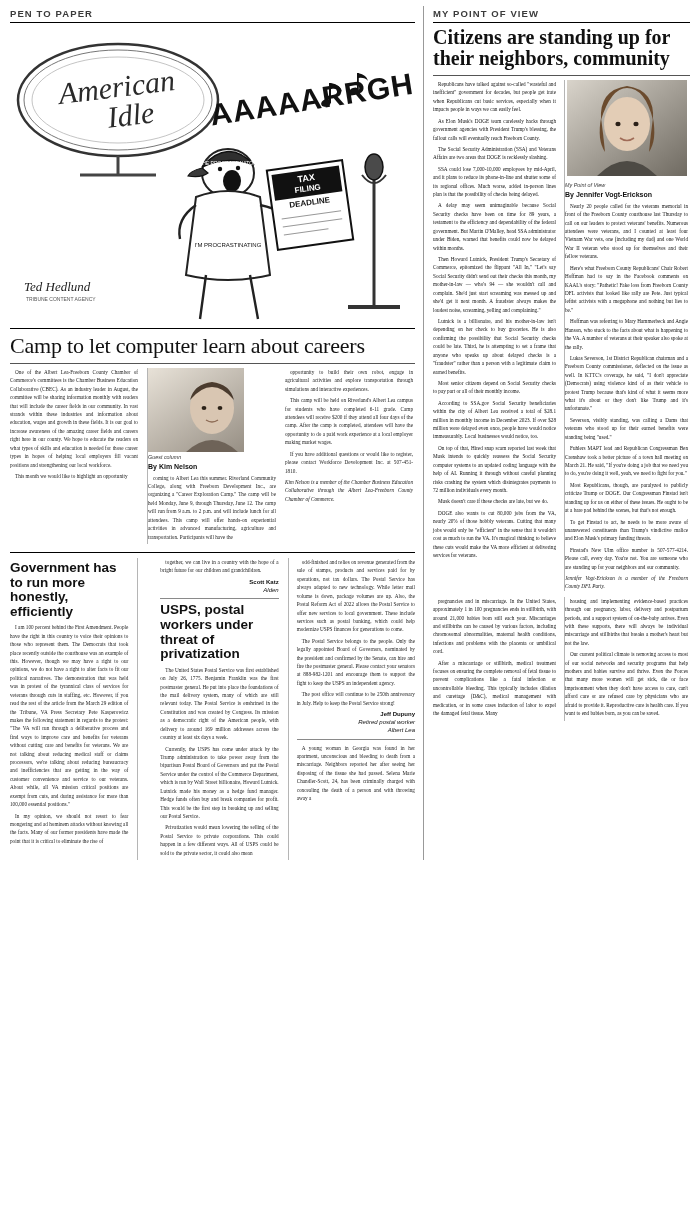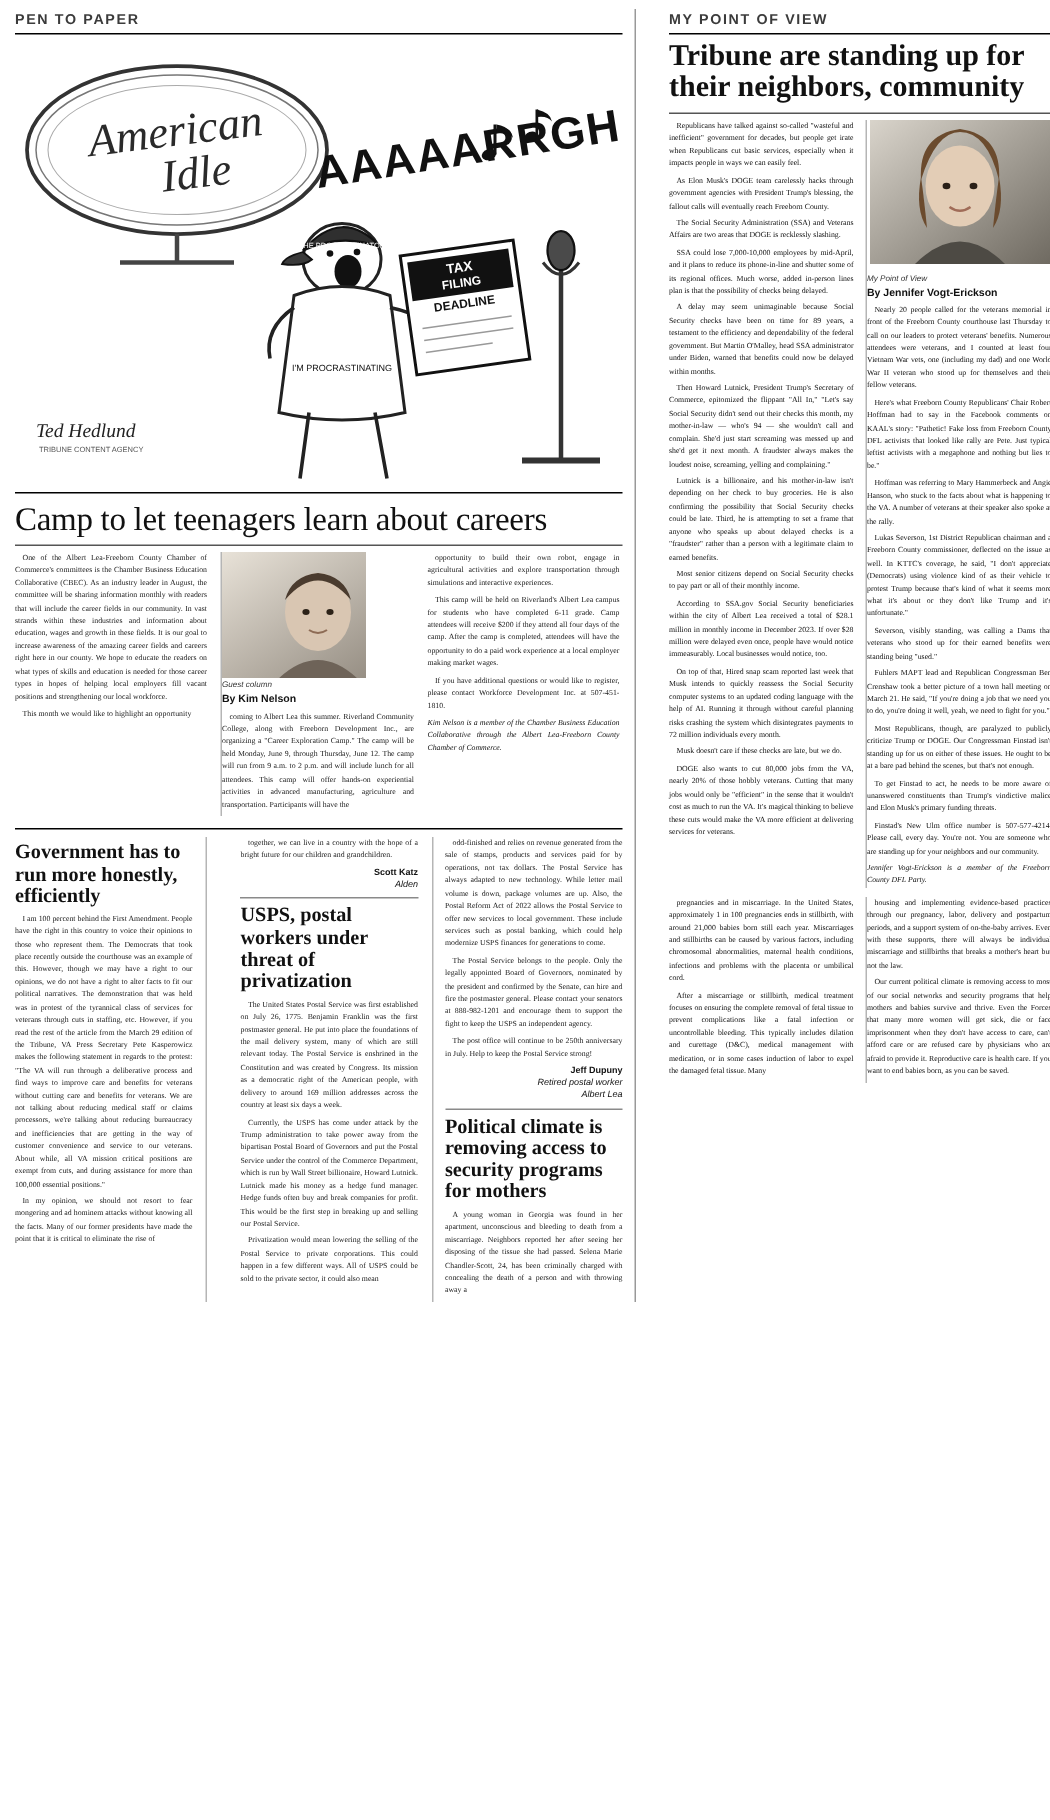--- a/index.html
+++ b/index.html
@@ -33,21 +33,21 @@
   .section-label {
     font-family: "Liberation Sans", sans-serif;
     font-size: 9.5px;
     letter-spacing: 1.1px;
     font-weight: bold;
     color: #3b3b3b;
     padding: 2px 0 3px 0;
   }
   .main-grid {
     display: flex;
-    gap: 13px;
+    gap: 0;
   }
   .left-col {
     width: 414px;
     box-sizing: border-box;
     padding-right: 8px;
     border-right: 1px solid #999;
   }
   .right-col {
     width: 266px;
     box-sizing: border-box;
@@ -65,21 +65,21 @@
   
   h1.headline {
     font-family: "Liberation Serif", serif;
     font-weight: normal;
     font-size: 22px;
     line-height: 1.04;
     margin: 6px 0 5px 0;
     letter-spacing: -0.2px;
   }
   h3.letter-head {
-    font-family: Liberation Serif, serif;
+    font-family: Liberation Sans, sans-serif;
     font-weight: bold;
     font-size: 13.5px;
     line-height: 1.08;
     margin: 3px 0 4px 0;
   }
   .body-text {
     font-size: 5.2px;
     line-height: 1.62;
     text-align: justify;
     color: #1a1a1a;
@@ -231,21 +231,21 @@
             <path d="M352 150 q12 16 24 0" fill="none" stroke="#333" stroke-width="2"></path>
           </g>
 
           <text x="14" y="266" font-family="Liberation Serif, serif" font-size="13" font-style="italic" fill="#222">Ted Hedlund</text>
           <text x="16" y="276" font-family="Liberation Sans, sans-serif" font-size="5" fill="#555">TRIBUNE CONTENT AGENCY</text>
         </svg>
       </div>
 
       <div class="hr-black"></div>
 
-      <h1 class="headline">Camp to let teenagers learn about careers</h1>
+      <h1 class="headline">Camp to let computer learn about careers</h1>
       <div class="rule-thin"></div>
 
       <div style="display:flex; gap:9px; margin-top:4px;">
         <div style="width:128px;">
           <div class="body-text">
             <p class="first">One of the Albert Lea-Freeborn County Chamber of Commerce's committees is the Chamber Business Education Collaborative (CBEC). As an industry leader in August, the committee will be sharing information monthly with readers that will include the career fields in our community. In vast strands within these industries and information about education, wages and growth in these fields. It is our goal to increase awareness of the amazing career fields and careers right here in our county. We hope to educate the readers on what types of skills and education is needed for those career types in hopes of helping local employers fill vacant positions and strengthening our local workforce.</p>
             <p>This month we would like to highlight an opportunity</p>
           </div>
         </div>
         <div style="width:128px;" class="vsep" style2="">
@@ -319,36 +319,35 @@
             <p class="first">odd-finished and relies on revenue generated from the sale of stamps, products and services paid for by operations, not tax dollars. The Postal Service has always adapted to new technology. While letter mail volume is down, package volumes are up. Also, the Postal Reform Act of 2022 allows the Postal Service to offer new services to local government. These include services such as postal banking, which could help modernize USPS finances for generations to come.</p>
             <p>The Postal Service belongs to the people. Only the legally appointed Board of Governors, nominated by the president and confirmed by the Senate, can hire and fire the postmaster general. Please contact your senators at 888-982-1201 and encourage them to support the fight to keep the USPS an independent agency.</p>
             <p>The post office will continue to be 250th anniversary in July. Help to keep the Postal Service strong!</p>
           </div>
           <div class="sign">
             <span>Jeff Dupuny</span><br>
             <span class="loc">Retired postal worker</span><br>
             <span class="loc">Albert Lea</span>
           </div>
           <div class="hr-grey"></div>
-          <h3 class="letter-head">Political climate is removing access to security programs for mothers</h3>
           <div class="body-text">
             <p class="first">A young woman in Georgia was found in her apartment, unconscious and bleeding to death from a miscarriage. Neighbors reported her after seeing her disposing of the tissue she had passed. Selena Marie Chandler-Scott, 24, has been criminally charged with concealing the death of a person and with throwing away a</p>
           </div>
         </div>
 
       </div>
 
     </div>
 
     <div class="right-col">
 
       <div class="section-label">MY POINT OF VIEW</div>
       <div class="rule-h"></div>
 
-      <h1 class="right-head">Tribune are standing up for their neighbors, community</h1>
+      <h1 class="right-head">Citizens are standing up for their neighbors, community</h1>
       <div class="rule-thin"></div>
 
       <div style="display:flex; gap:8px; margin-top:4px;">
         <div style="width:123px;">
           <div class="right-body">
             <p class="first">Republicans have talked against so-called "wasteful and inefficient" government for decades, but people get irate when Republicans cut basic services, especially when it impacts people in ways we can easily feel.</p>
             <p>As Elon Musk's DOGE team carelessly hacks through government agencies with President Trump's blessing, the fallout calls will eventually reach Freeborn County.</p>
             <p>The Social Security Administration (SSA) and Veterans Affairs are two areas that DOGE is recklessly slashing.</p>
             <p>SSA could lose 7,000-10,000 employees by mid-April, and it plans to reduce its phone-in-line and shutter some of its regional offices. Much worse, added in-person lines plan is that the possibility of checks being delayed.</p>
             <p>A delay may seem unimaginable because Social Security checks have been on time for 89 years, a testament to the efficiency and dependability of the federal government. But Martin O'Malley, head SSA administrator under Biden, warned that benefits could now be delayed within months.</p>

